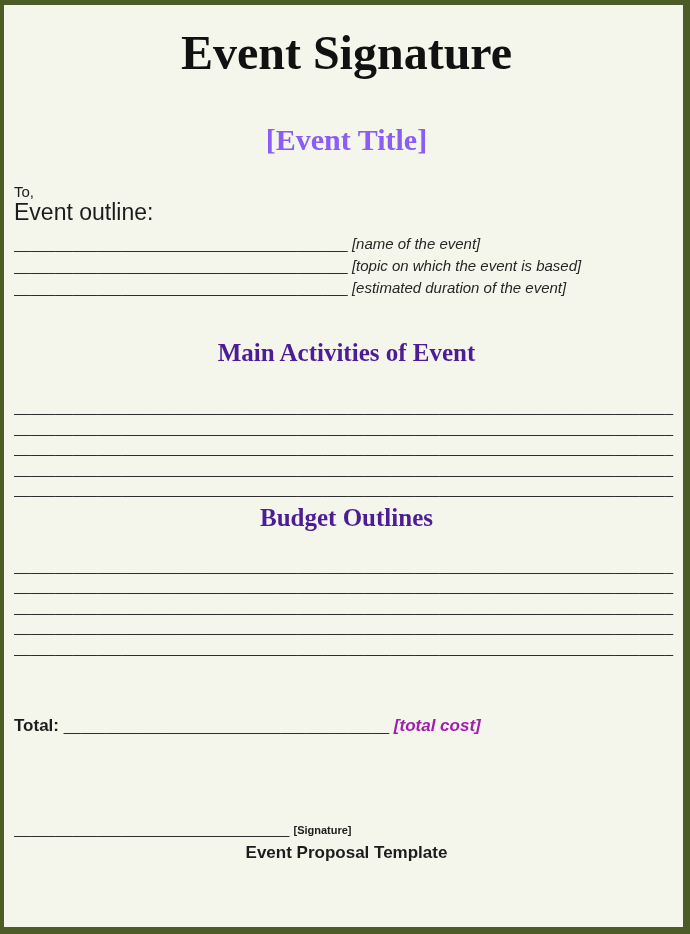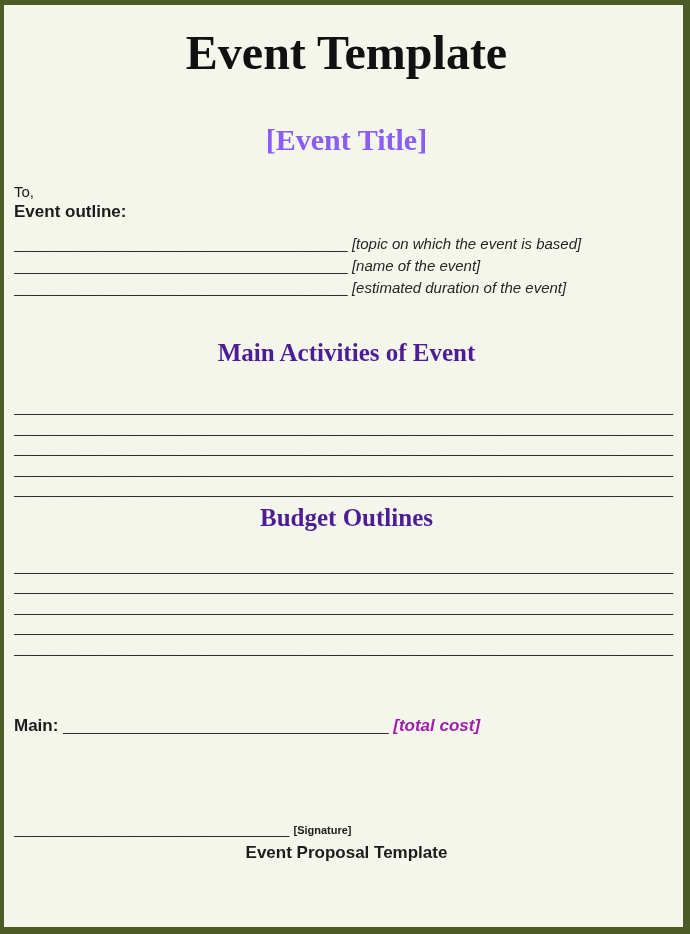--- a/index.html
+++ b/index.html
@@ -50,23 +50,23 @@
     width: 240px;
     height: 14px;
     border-bottom: 1.4px solid #1c1c1c;
     vertical-align: -3px;
     margin-right: 5px;
   }
   .solid-blank.date { width: 246px; }
   .ann { font-style: italic; color: #262626; }
   .ann-bold { font-style: italic; font-weight: bold; color: #a21caf; }
   .bold-label {
-    font-size: 17px;
+    font-size: 23px;
     line-height: 22px;
-    font-weight: bold;
+    font-weight: normal;
   }
   .outline-heading { margin-top: 0; }
   .outline-rows { margin-top: 10px; }
   .outline-rows .fill-row { line-height: 22px; }
   .blank-chars { letter-spacing: 0; color: #1c1c1c; }
   .section-heading {
     font-family: "Liberation Serif", "DejaVu Serif", serif;
     font-weight: bold;
     font-size: 25px;
     line-height: 32px;
@@ -108,36 +108,36 @@
     line-height: 22px;
     font-weight: bold;
     text-align: center;
   }
 </style>
 </head>
 <body>
 
 <div class="page">
 
-  <h1 class="doc-title">Event Template</h1>
+  <h1 class="doc-title">Event Signature</h1>
 
   <h2 class="event-title">[Event Title]</h2>
 
   <div class="salutation">To,</div>
 
 
 
   <div class="bold-label outline-heading">Event outline:</div>
 
   <div class="outline-rows">
     <div class="fill-row">
-      <span class="blank-chars">________________________________________</span> <span class="ann">[topic on which the event is based]</span>
+      <span class="blank-chars">________________________________________</span> <span class="ann">[name of the event]</span>
     </div>
     <div class="fill-row">
-      <span class="blank-chars">________________________________________</span> <span class="ann">[name of the event]</span>
+      <span class="blank-chars">________________________________________</span> <span class="ann">[topic on which the event is based]</span>
     </div>
     <div class="fill-row">
       <span class="blank-chars">________________________________________</span> <span class="ann">[estimated duration of the event]</span>
     </div>
   </div>
 
   <h3 class="section-heading heading-main">Main Activities of Event</h3>
 
   <div class="rules rules-main">
     <div class="rule blank-chars">_______________________________________________________________________________</div>
@@ -151,21 +151,21 @@
 
   <div class="rules rules-budget">
     <div class="rule blank-chars">_______________________________________________________________________________</div>
     <div class="rule blank-chars">_______________________________________________________________________________</div>
     <div class="rule blank-chars">_______________________________________________________________________________</div>
     <div class="rule blank-chars">_______________________________________________________________________________</div>
     <div class="rule blank-chars">_______________________________________________________________________________</div>
   </div>
 
   <div class="total-row">
-    <span style="font-weight:bold;">Main:</span>
+    <span style="font-weight:bold;">Total:</span>
     <span class="blank-chars">_______________________________________</span>
     <span class="ann-bold">[total cost]</span>
   </div>
 
   <div class="signature-row">
     <span class="blank-chars">_________________________________</span>
     <span class="signature-label">[Signature]</span>
   </div>
 
   <div class="footer">Event Proposal Template</div>

